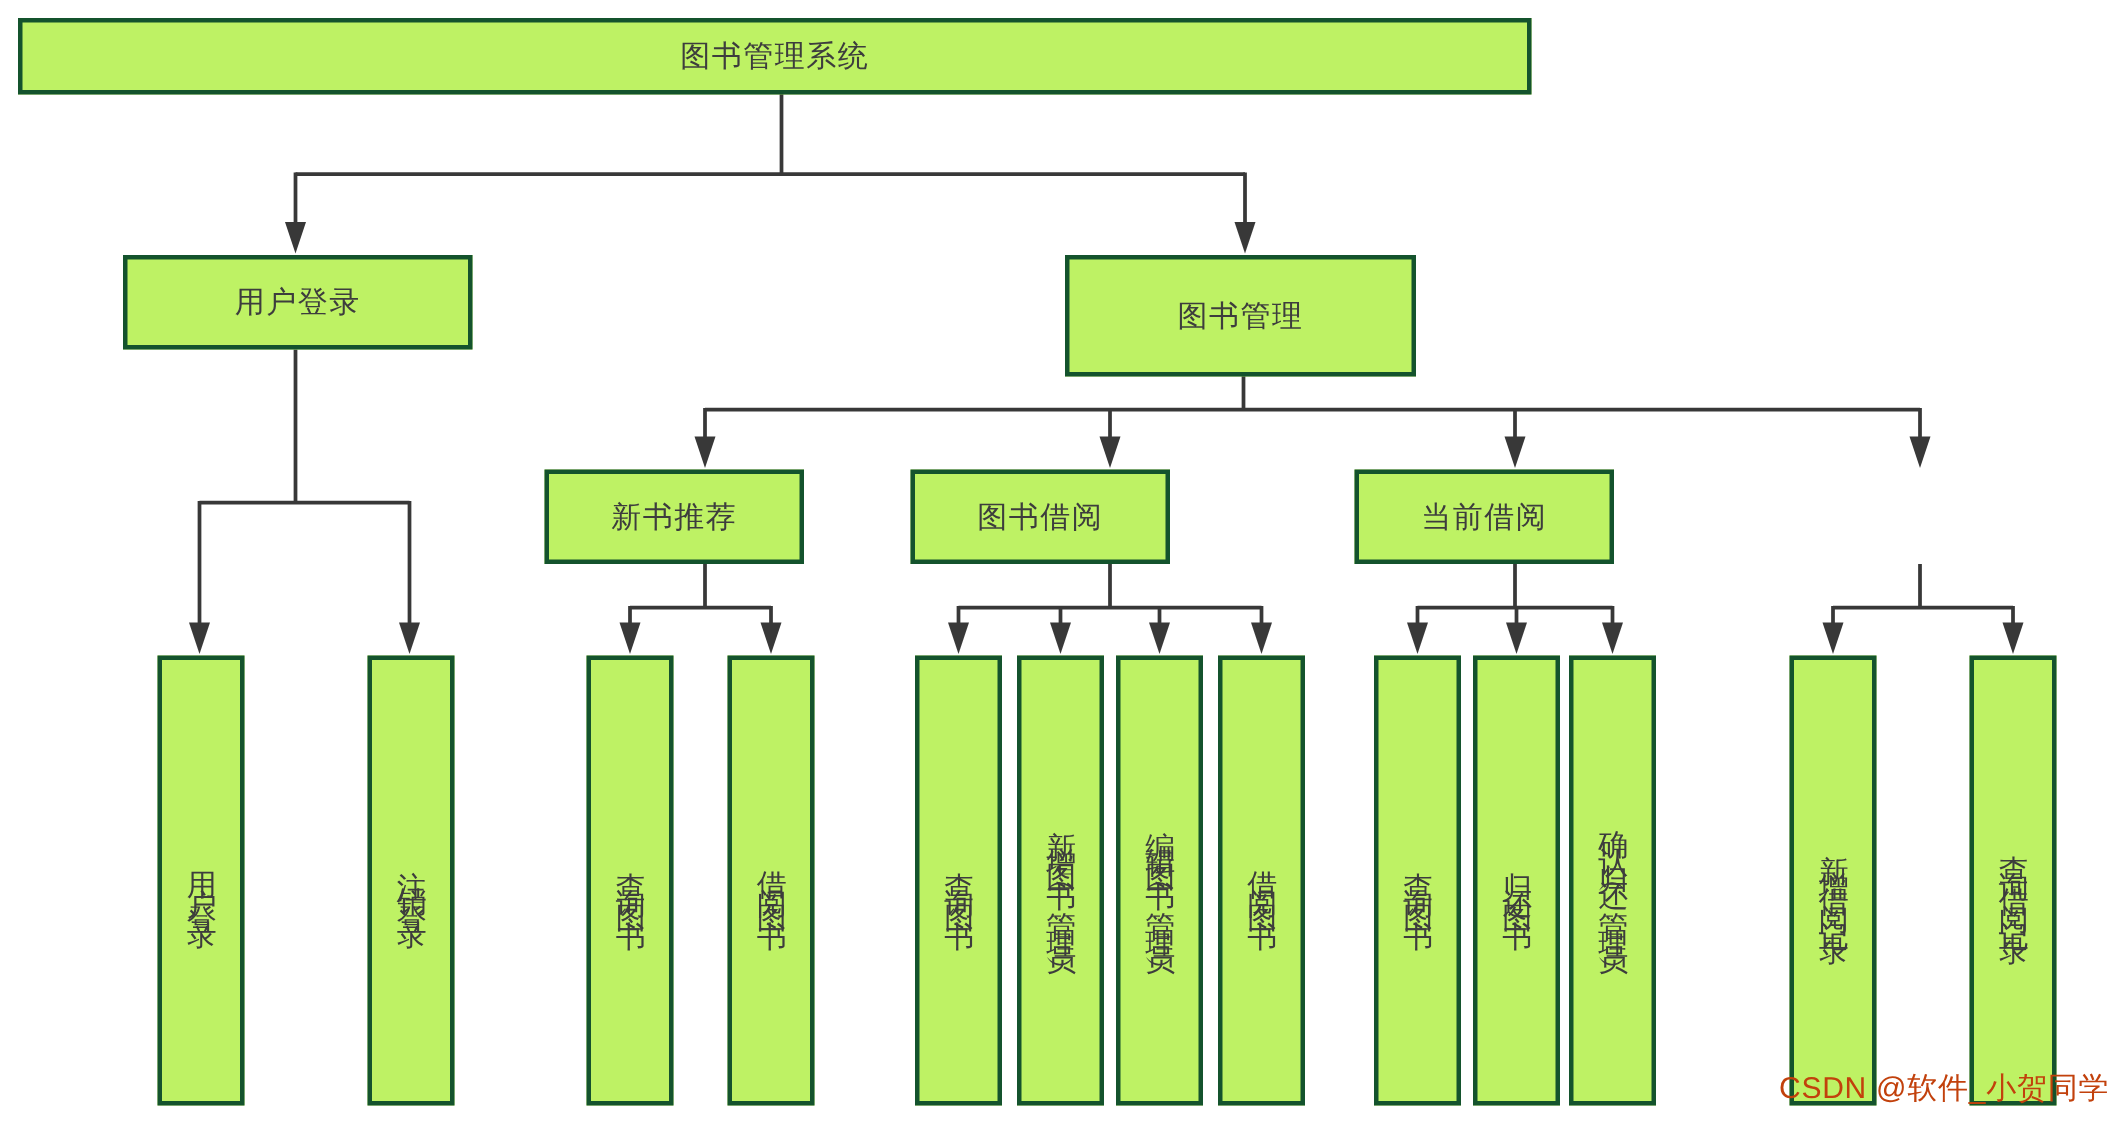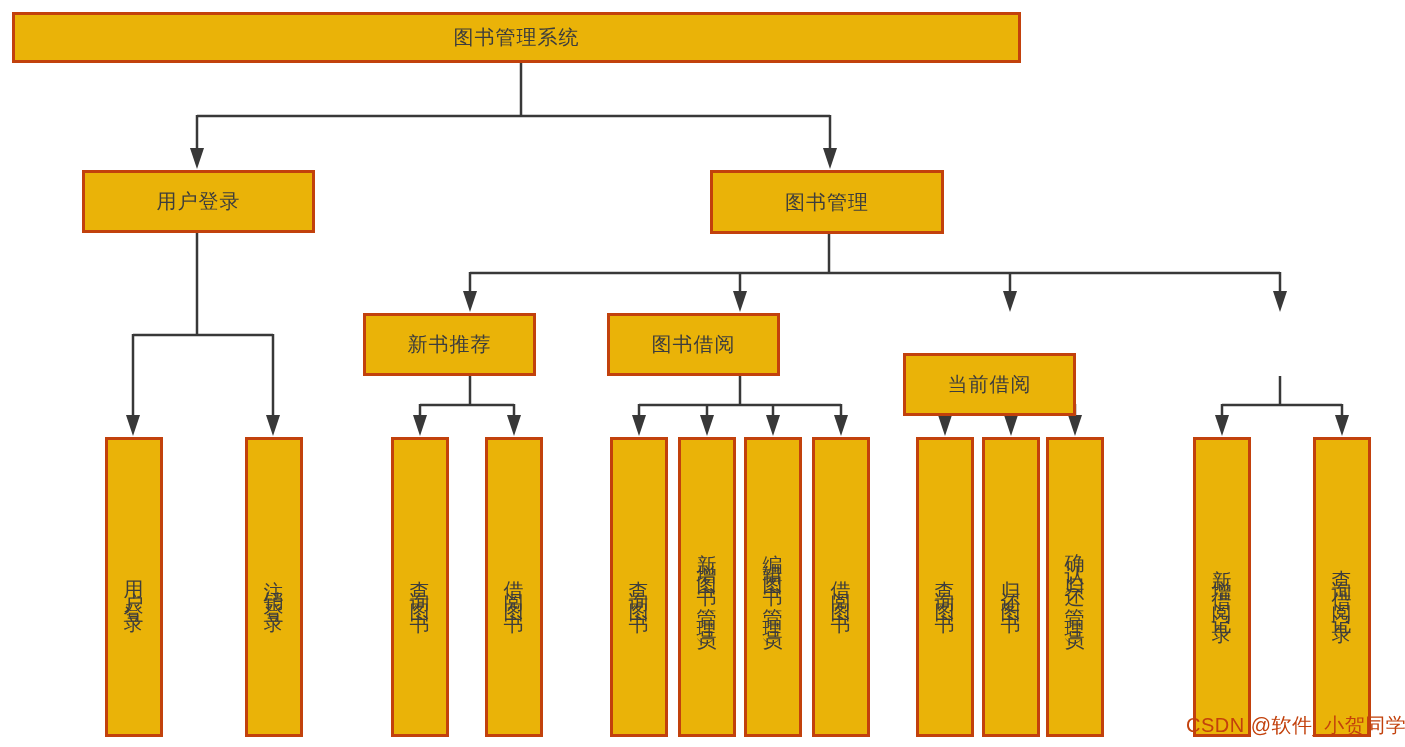--- a/index.html
+++ b/index.html
@@ -1,32 +1,32 @@
 <!DOCTYPE html>
 <html><head>
 <meta charset="utf-8">
 <style>
   html,body{margin:0;padding:0;background:#ffffff;}
   body{font-family:"Liberation Sans","DejaVu Sans",sans-serif;}
   .stage{position:relative;width:1405px;height:747px;background:#ffffff;overflow:hidden;}
   .connectors{position:absolute;left:0;top:0;width:1405px;height:747px;}
   .box{
     position:absolute;
-    background:#eab308;
-    border:3px solid #c2410c;
+    background:#bef264;
+    border:3px solid #14532d;
     box-sizing:border-box;
     display:flex;
     align-items:center;
     justify-content:center;
     color:#3d3d3d;
   }
   .hbox{font-size:20px;letter-spacing:1px;}
   .root{left:12px;top:12px;width:1009px;height:51px;}
   .lv2a{left:82px;top:170px;width:233px;height:63px;}
-  .lv2b{left:710px;top:170px;width:234px;height:64px;}
+  .lv2b{left:710px;top:170px;width:234px;height:81px;}
   .lv3{top:313px;width:173px;height:63px;}
   .leaf{top:437px;width:58px;height:300px;}
   .leaf .vtxt{
     writing-mode:vertical-rl;
     text-orientation:mixed;
     font-size:20px;
     line-height:1;
     letter-spacing:11px;
     white-space:nowrap;
   }
@@ -123,21 +123,21 @@
   <div class="box lv2b hbox">
     <span>图书管理</span>
   </div>
 
   <div class="box lv3 hbox" style="left:363px;">
     <span>新书推荐</span>
   </div>
   <div class="box lv3 hbox" style="left:607px;">
     <span>图书借阅</span>
   </div>
-  <div class="box lv3 hbox" style="left:903px;margin-top:40px;">
+  <div class="box lv3 hbox" style="left:903px;">
     <span>当前借阅</span>
   </div>
 
   <div class="box leaf" style="left:105px;">
     <span class="vtxt">用户登录</span>
   </div>
   <div class="box leaf" style="left:245px;">
     <span class="vtxt">注销登录</span>
   </div>
   <div class="box leaf" style="left:391px;">

